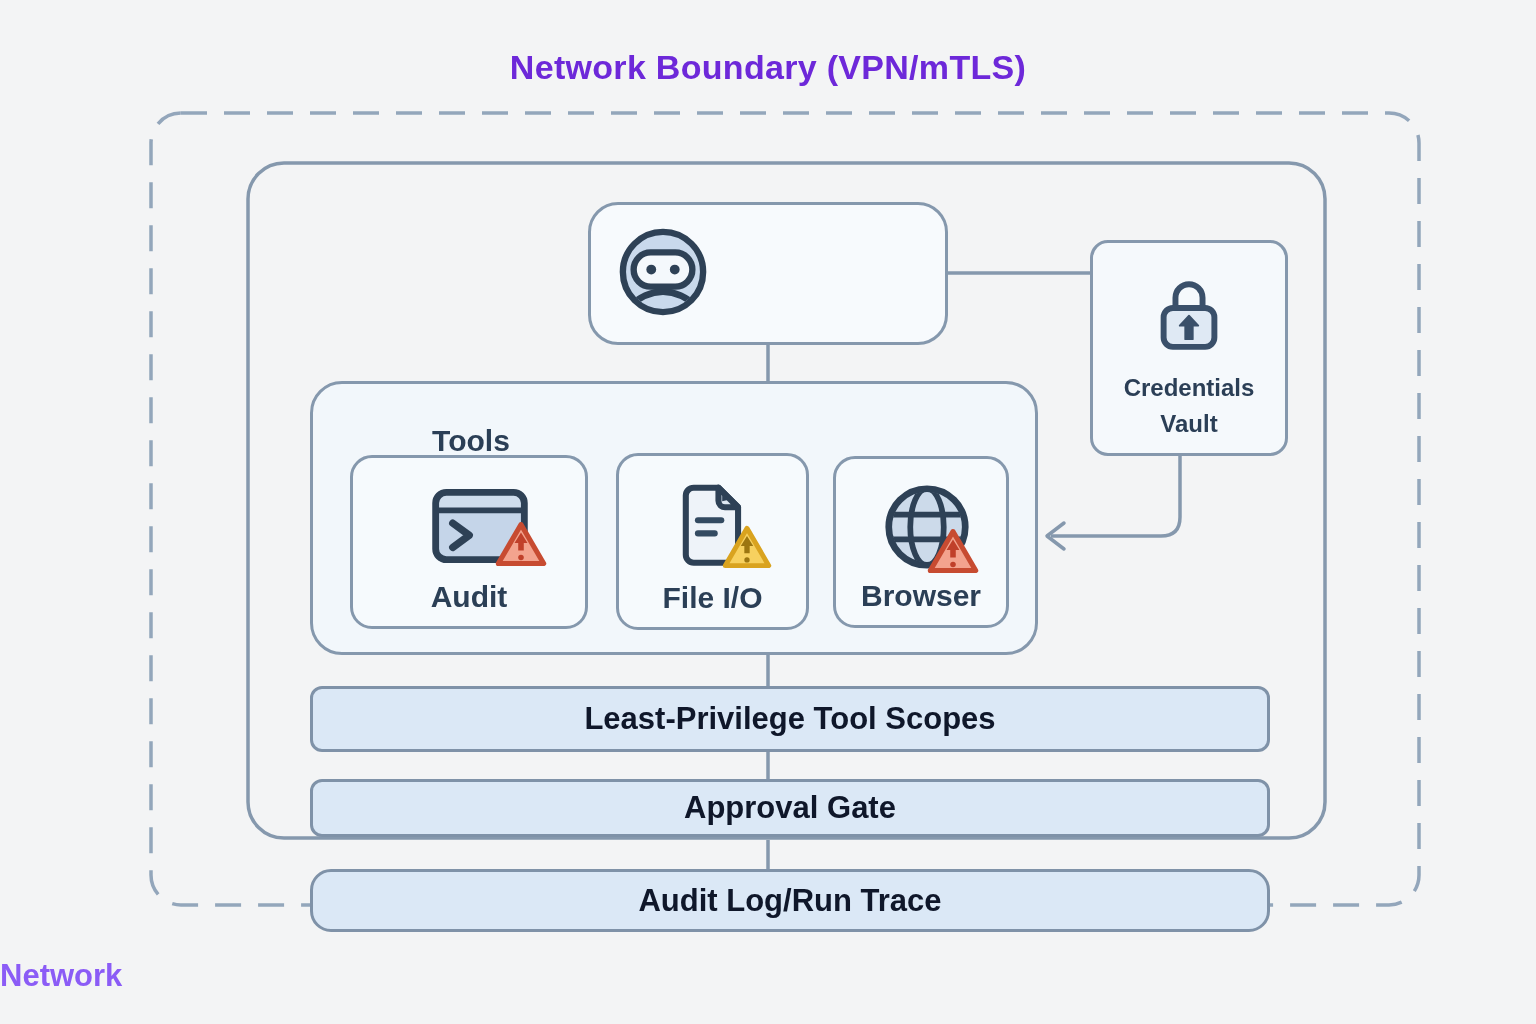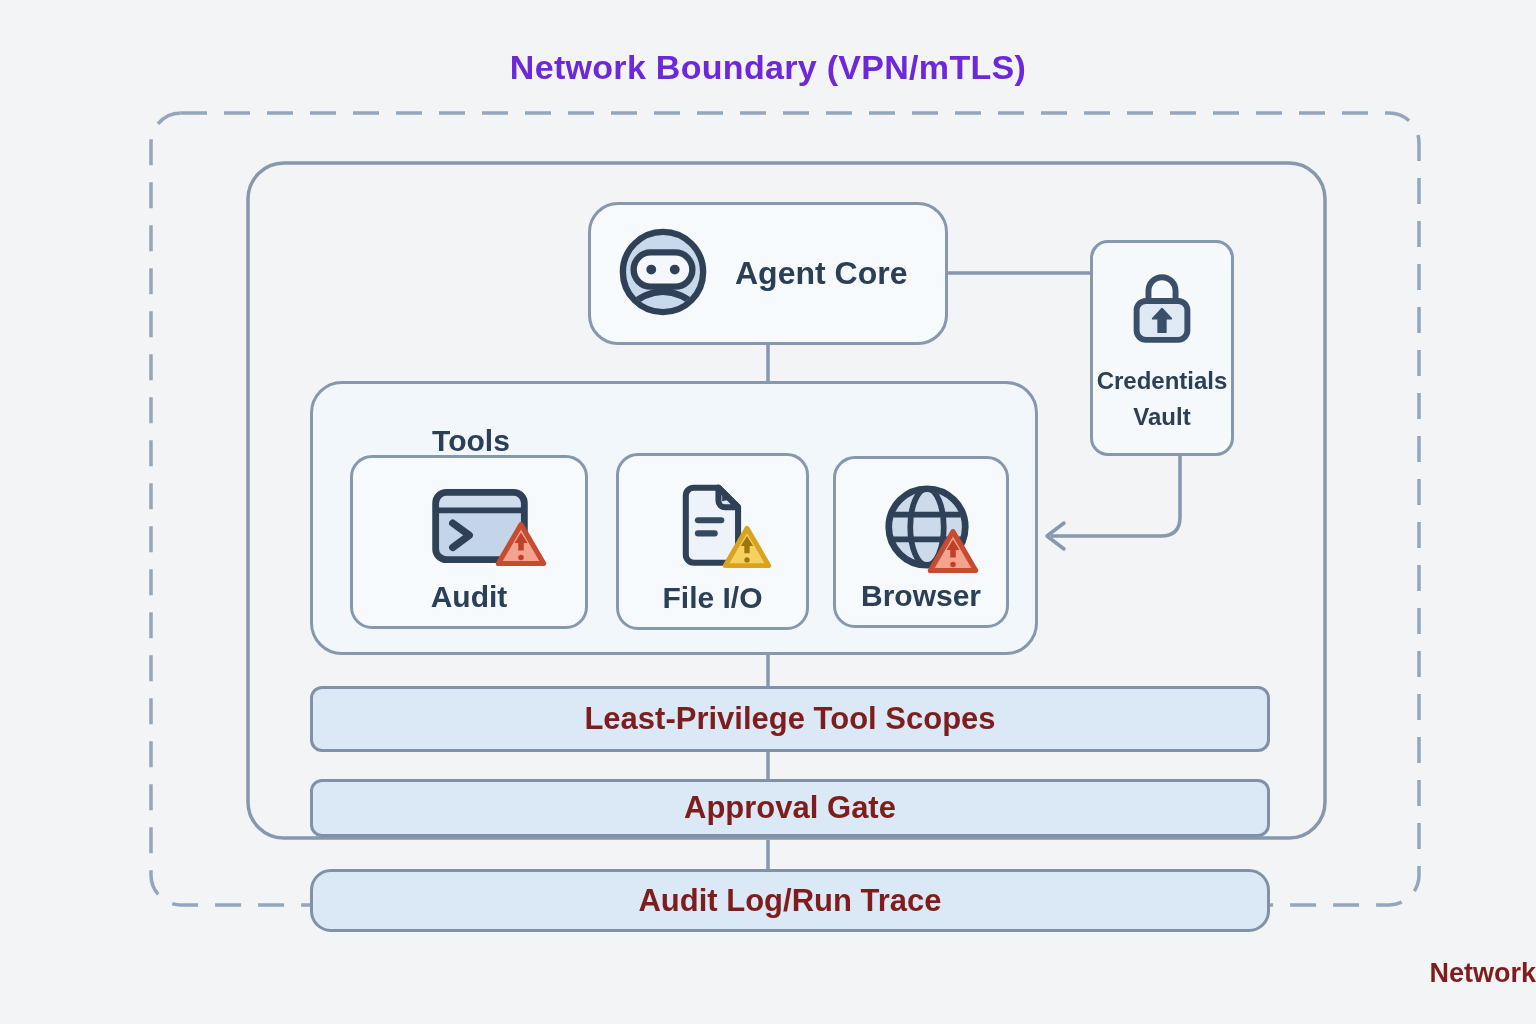--- a/index.html
+++ b/index.html
@@ -17,22 +17,22 @@
   .node{
     position:absolute;box-sizing:border-box;
     border:3px solid #8598ad;background:#f6fafd;
   }
   .agent-core{
     left:588px;top:202px;width:360px;height:143px;border-radius:30px;
     display:flex;align-items:center;padding-left:26px;gap:26px;background:#f7fafd;
   }
   .agent-core .lbl{font-size:32px;font-weight:700;color:#2b3f56;}
   .vault{
-    left:1090px;top:240px;width:144px;height:216px;border-radius:18px;
-    display:flex;flex-direction:column;align-items:center;padding-top:24px;background:#f5f9fc;
+    left:1090px;top:240px;width:198px;height:216px;border-radius:18px;
+    display:flex;flex-direction:column;align-items:center;padding-top:31px;background:#f5f9fc;
   }
   .vault .lbl{
     margin-top:14px;font-size:24px;font-weight:600;color:#2b3f56;
     text-align:center;line-height:1.5;width:132px;
   }
   .tools{
     left:310px;top:381px;width:728px;height:274px;border-radius:32px;background:#f2f7fb;
   }
   .tools-label{
     position:absolute;left:158px;top:16px;transform:translateX(-50%);
@@ -48,28 +48,28 @@
   }
   .tool .main-icon{position:absolute;}
   .tool .badge{position:absolute;}
   .t-shell{left:37px;top:71px;width:238px;height:174px;}
   .t-file {left:303px;top:69px;width:193px;height:177px;}
   .t-browser{left:520px;top:72px;width:176px;height:172px;}
   .layer-bar{
     position:absolute;left:310px;width:960px;box-sizing:border-box;
     background:#dbe8f6;border:3px solid #7f92a8;border-radius:12px;
     display:flex;align-items:center;justify-content:center;
-    font-size:31px;font-weight:700;color:#7f1d1d;
+    font-size:31px;font-weight:700;color:#0f172a;
   }
   .bar-scopes{top:686px;height:66px;}
   .bar-approval{top:779px;height:58px;}
   .bar-audit{top:869px;height:63px;border-radius:21px;}
   .network-label{
-    position:absolute;left:0;right:0;top:958px;text-align:right;
-    font-size:27px;font-weight:700;color:#7f1d1d;
+    position:absolute;left:0;right:0;top:958px;text-align:left;
+    font-size:31px;font-weight:700;color:#8b5cf6;
   }
 </style>
 </head>
 <body>
 
 <div class="stage">
 
   <svg class="underlay" viewBox="0 0 1536 1024" xmlns="http://www.w3.org/2000/svg">
 
     <rect x="151" y="113" width="1268" height="792" rx="30" fill="none" stroke="#93a6bb" stroke-width="3.5" stroke-dasharray="26 17"></rect>
@@ -97,21 +97,20 @@
               <circle cx="47" cy="47" r="38"></circle>
             </clipPath>
           </defs>
         <circle cx="47" cy="47" r="41" fill="#c9d9ec" stroke="#2e4156" stroke-width="6.5"></circle>
         <path d="M10 84 Q47 50 84 84" fill="none" stroke="#2e4156" stroke-width="6.5" clip-path="url(#robo-clip)"></path>
         <rect x="17" y="27" width="60" height="35" rx="17.5" fill="#f4f8fc" stroke="#2e4156" stroke-width="6.5"></rect>
         <circle cx="35" cy="44.5" r="5" fill="#2e4156"></circle>
         <circle cx="59" cy="44.5" r="5" fill="#2e4156"></circle>
       </svg>
     </span>
-    <span class="lbl">Agent Core</span>
   </div>
 
   <div class="node vault">
     <span>
       <svg width="66" height="78" viewBox="0 0 78 92" xmlns="http://www.w3.org/2000/svg">
         <path d="M23 44 V28 a16 16 0 0 1 32 0 V44" fill="none" stroke="#3a506a" stroke-width="7" stroke-linecap="round"></path>
         <rect x="9" y="40" width="60" height="46" rx="11" fill="#dfe9f4" stroke="#3a506a" stroke-width="7"></rect>
         <path d="M39 49 L50 61 H43.5 V77 H34.5 V61 H28 Z" fill="#3a506a" stroke="#3a506a" stroke-width="2" stroke-linejoin="round"></path>
       </svg>
     </span>

